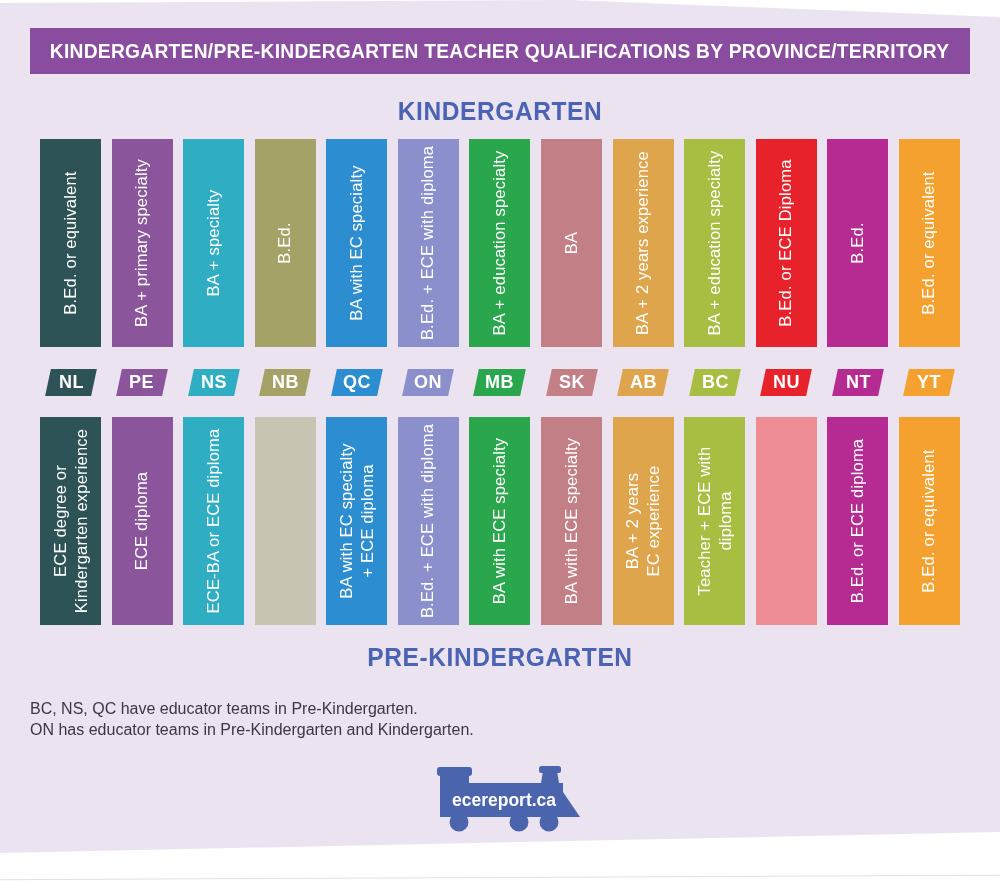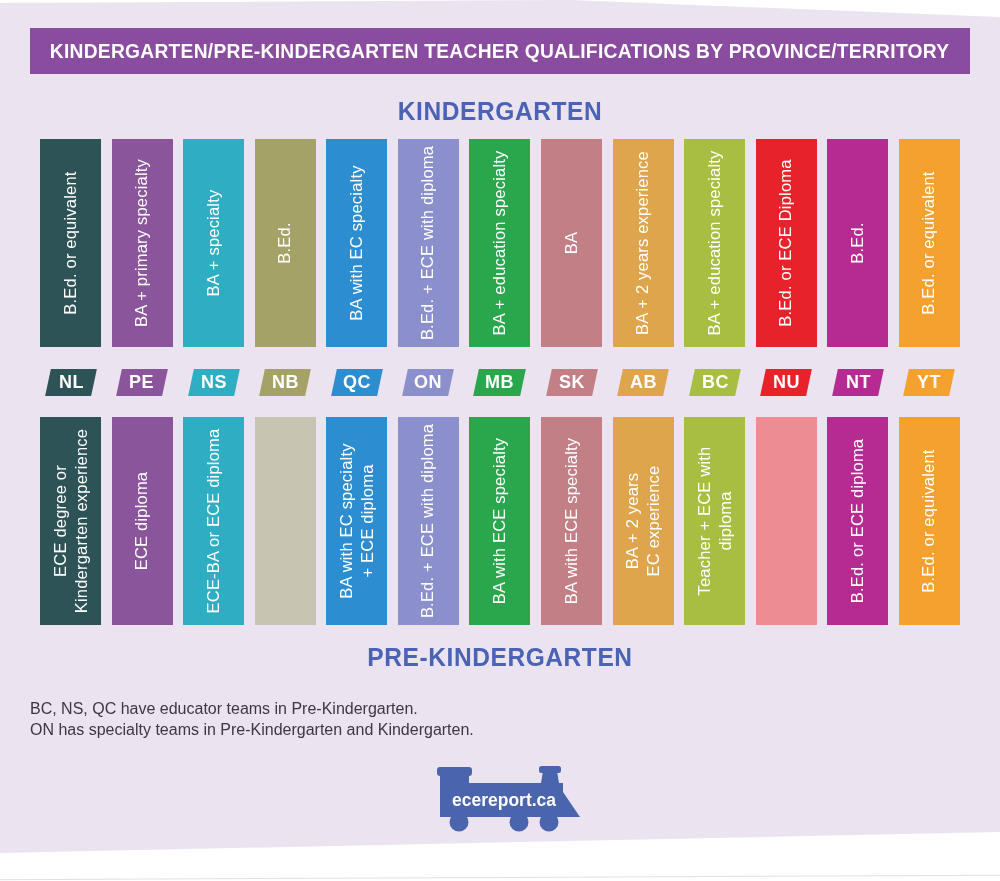--- a/index.html
+++ b/index.html
@@ -197,21 +197,21 @@
       </div>
       <div class="bar" style="background: rgb(245, 161, 47);">
         <span class="bar-label" style="color: rgb(255, 255, 255);">B.Ed. or equivalent</span>
       </div>
     </div>
 
   <div class="heading heading-pk" style="color: rgb(74, 99, 180);">PRE-KINDERGARTEN</div>
 
   <div class="notes" style="color: rgb(60, 55, 66);">
     <p class="note-line">BC, NS, QC have educator teams in Pre-Kindergarten.</p>
-    <p class="note-line">ON has specialty teams in Pre-Kindergarten and Kindergarten.</p>
+    <p class="note-line">ON has educator teams in Pre-Kindergarten and Kindergarten.</p>
   </div>
 
   <div class="logo">
     <svg width="146" height="74" viewBox="0 0 146 74">
       <g id="train-group" fill="#4a64ae">
         <rect x="0" y="3" width="35" height="9" rx="3"></rect>
         <rect x="3" y="7" width="29" height="46"></rect>
         <rect x="3" y="19" width="123" height="34"></rect>
         <path d="M104,19 L106,7 L120,7 L122,19 Z"></path>
         <rect x="102" y="2" width="22" height="7" rx="2.5"></rect>

